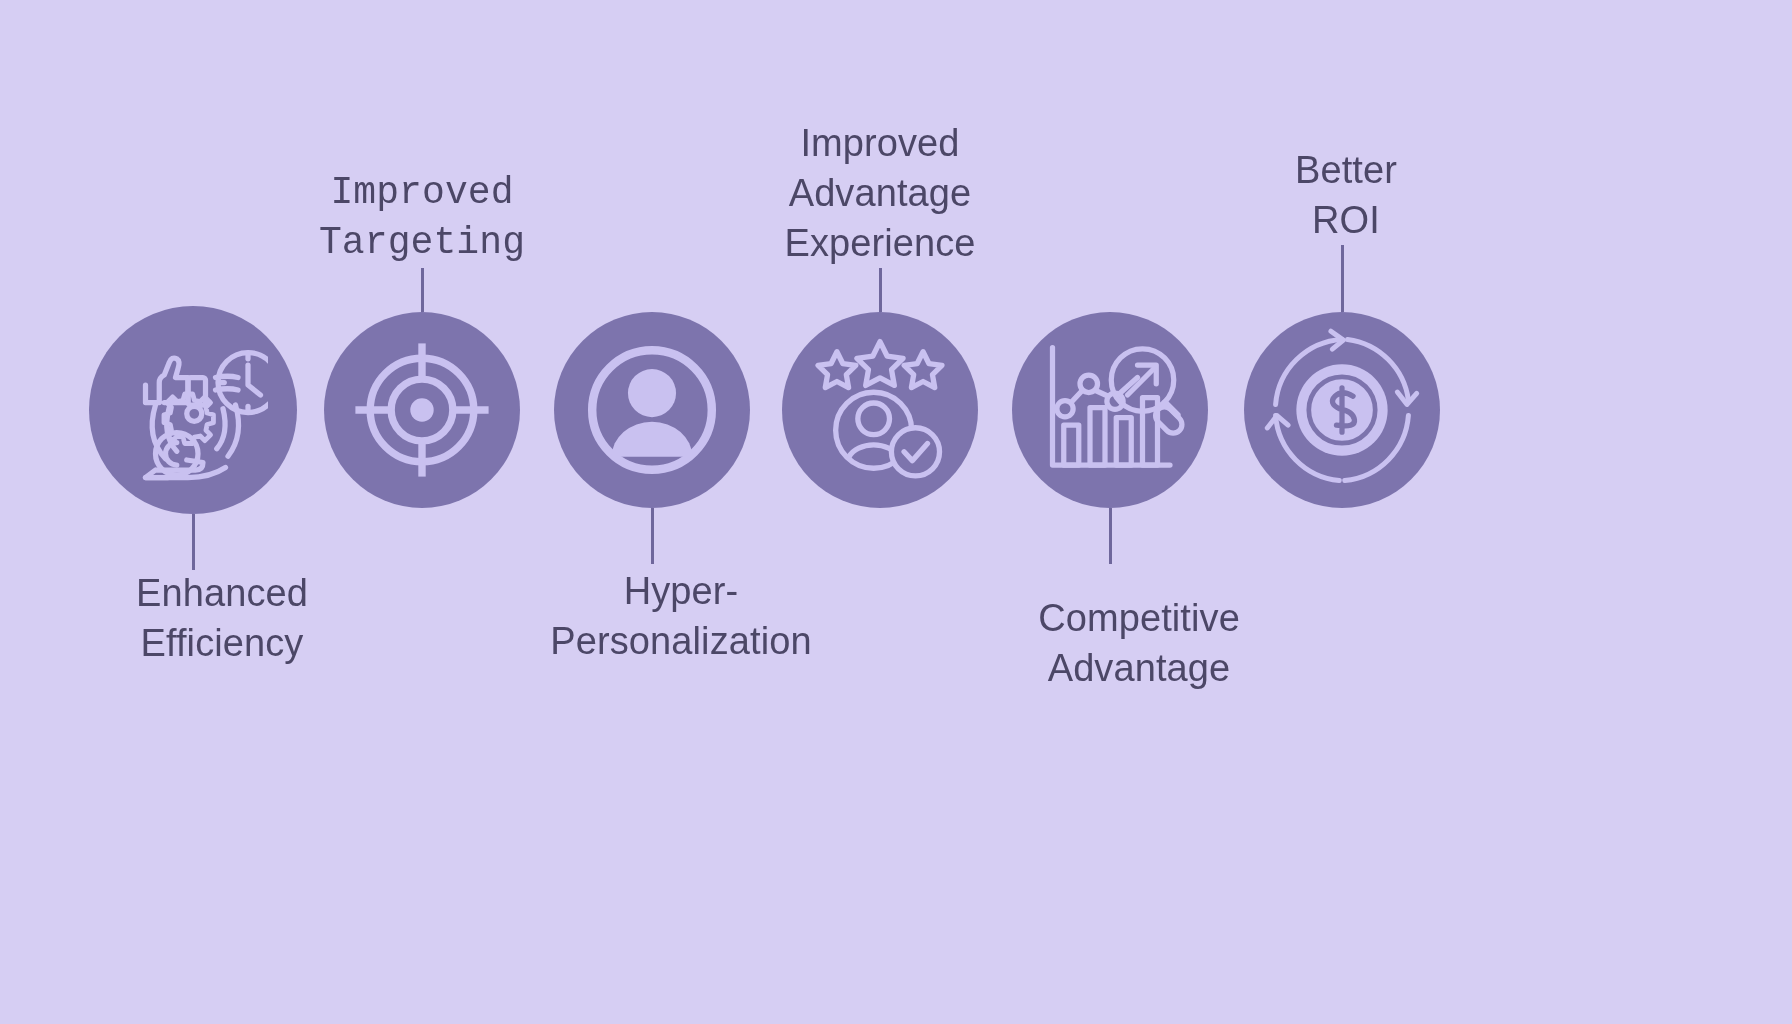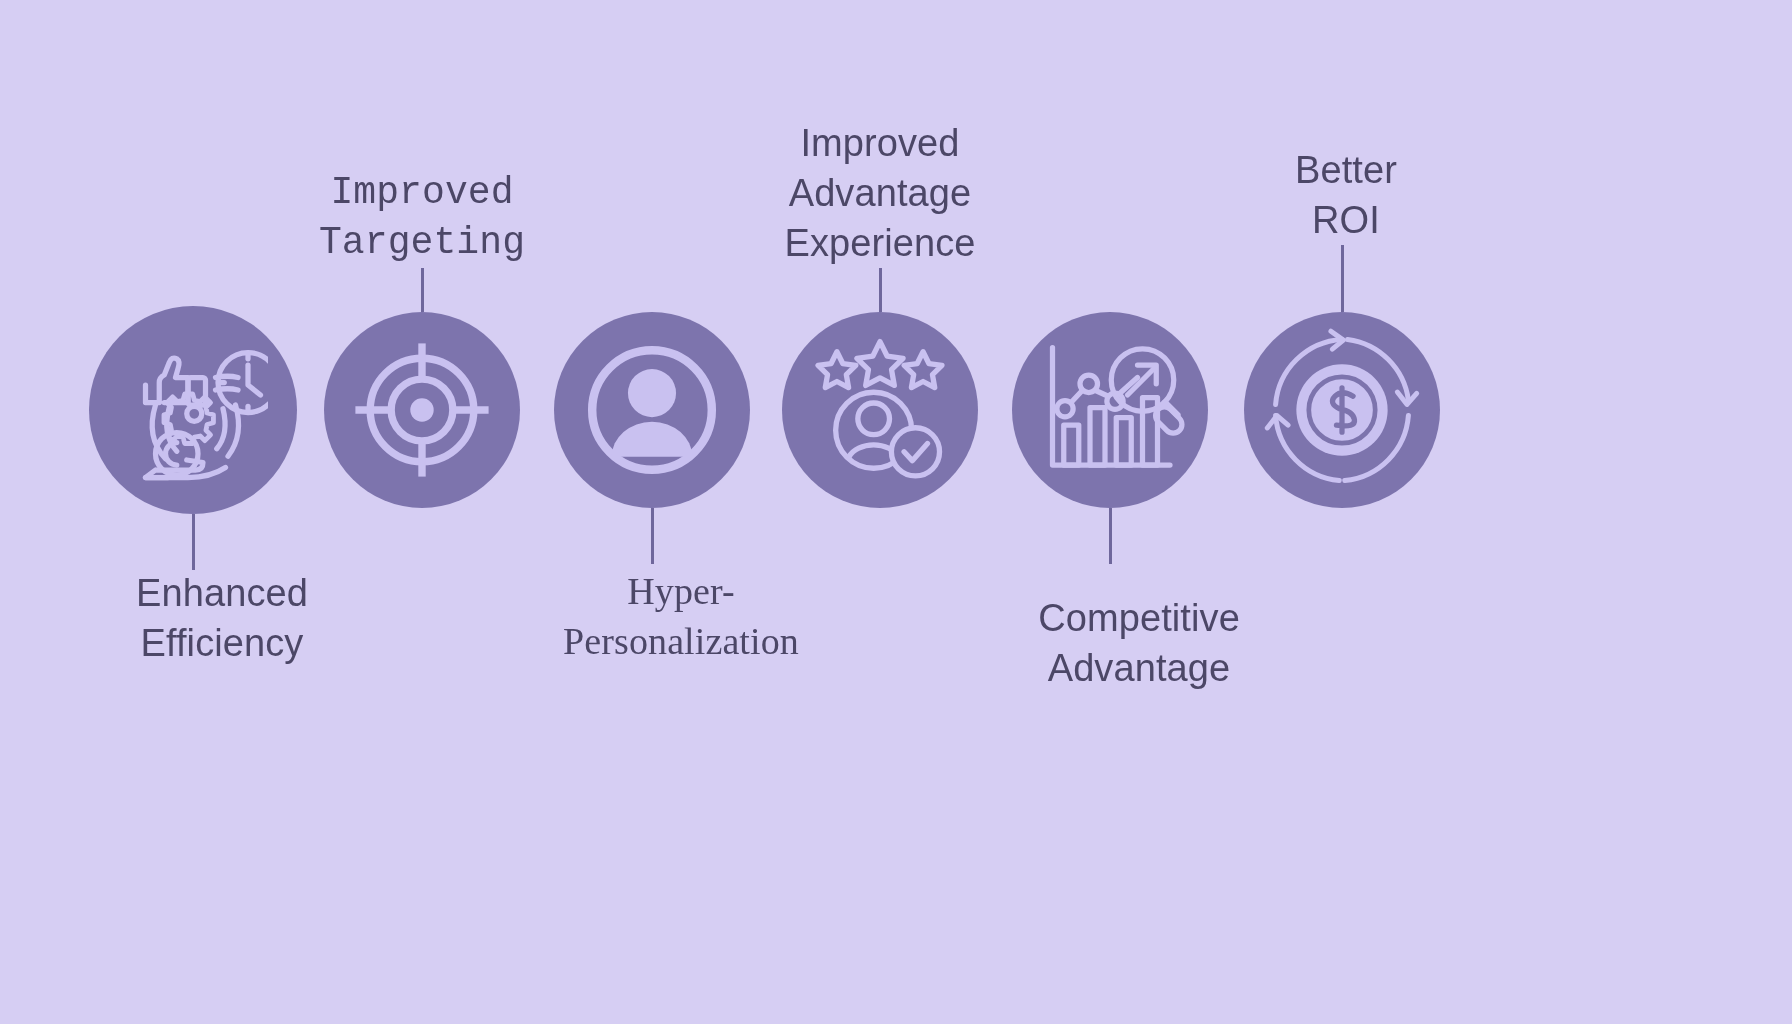--- a/index.html
+++ b/index.html
@@ -125,21 +125,21 @@
     <div class="connector" style="left:651px; top:508px; height:56px;"></div>
     <div class="circle" style="left:554px; top:312px; width:196px; height:196px;">
       <span>
         <svg width="156" height="156" viewBox="0 0 120 120" fill="none" stroke="#c9c1f0" stroke-width="6.5">
           <circle cx="60" cy="60" r="46"></circle>
           <circle cx="60" cy="47" r="18.5" fill="#c9c1f0" stroke="none"></circle>
           <path d="M29 96 a31 27 0 0 1 62 0 z" fill="#c9c1f0" stroke="none"></path>
         </svg>
       </span>
     </div>
-    <div class="label below" style="left:652px; top:566px;font-family:Liberation Serif, serif;">Hyper-
+    <div class="label below" style="left:652px; top:566px;">Hyper-
 Personalization</div>
   </div>
 
   <div class="node">
     <div class="connector" style="left:879px; top:268px; height:44px;"></div>
     <div class="circle" style="left:782px; top:312px; width:196px; height:196px;">
       <span>
         <svg width="152" height="152" viewBox="0 0 120 120" fill="none" stroke="#c9c1f0" stroke-width="4.2" stroke-linejoin="round">
 
           <path d="M26 14 l4.6 9.3 10.3 1.5 -7.5 7.3 1.8 10.2 -9.2 -4.8 -9.2 4.8 1.8 -10.2 -7.5 -7.3 10.3 -1.5 z"></path>

